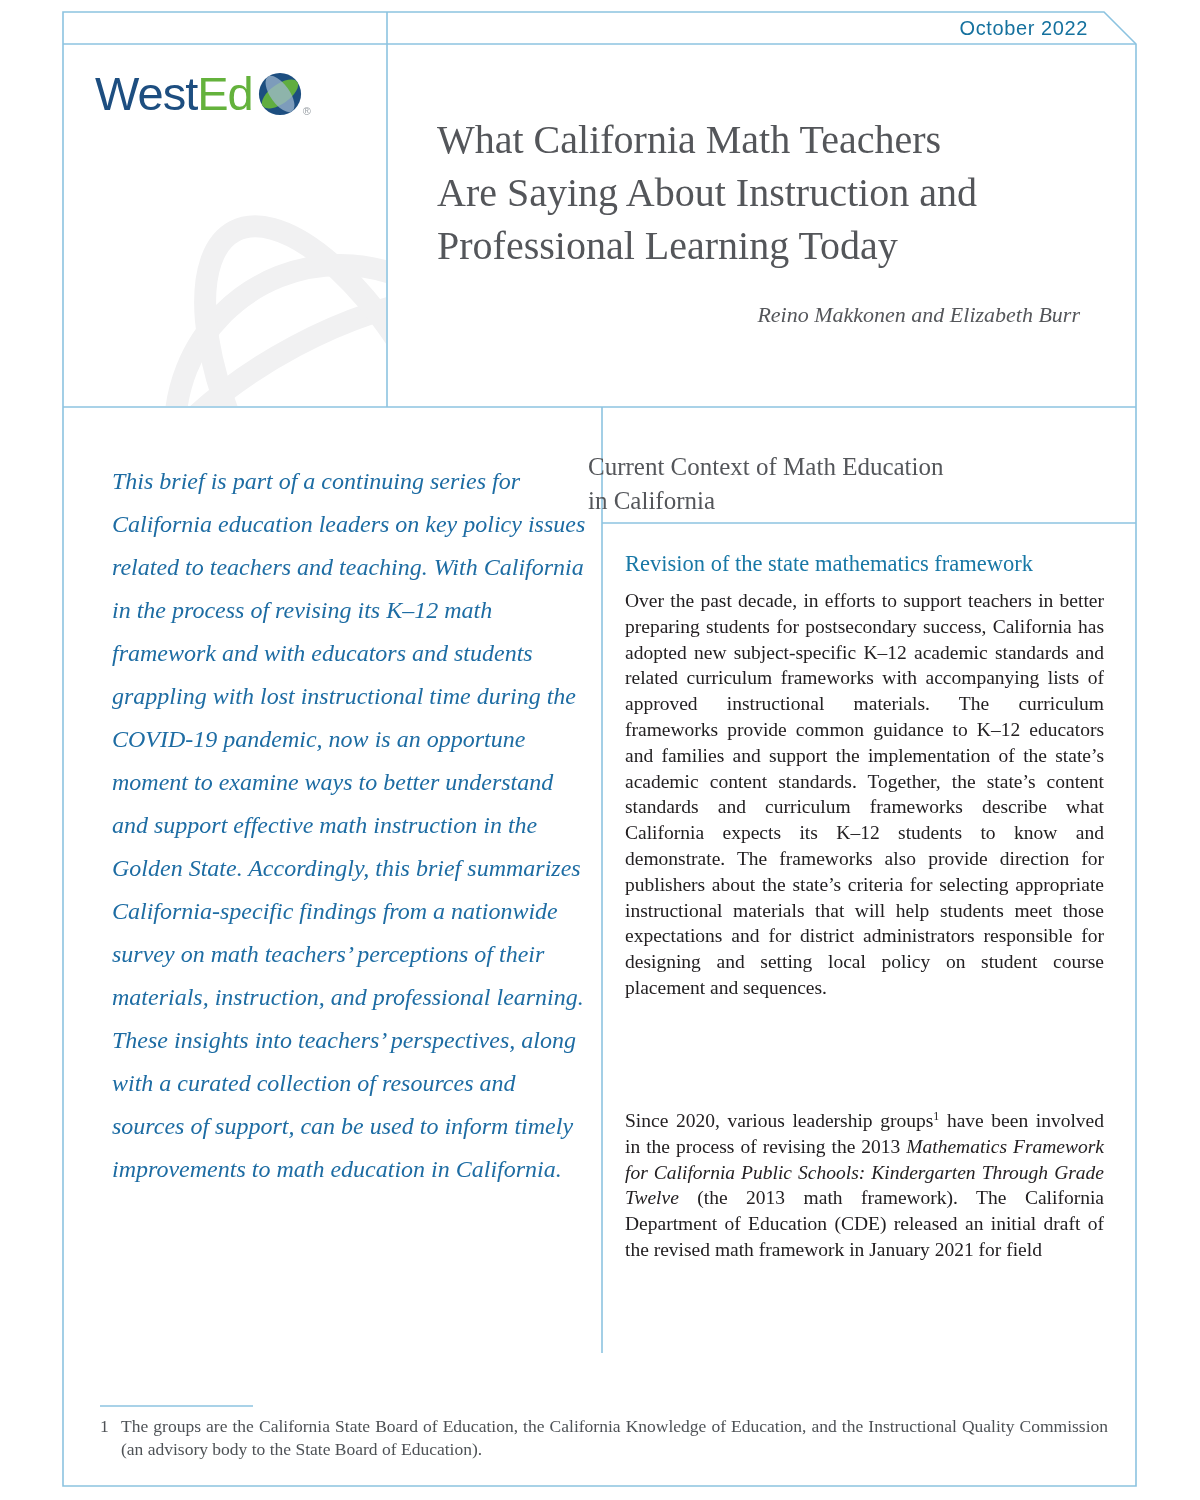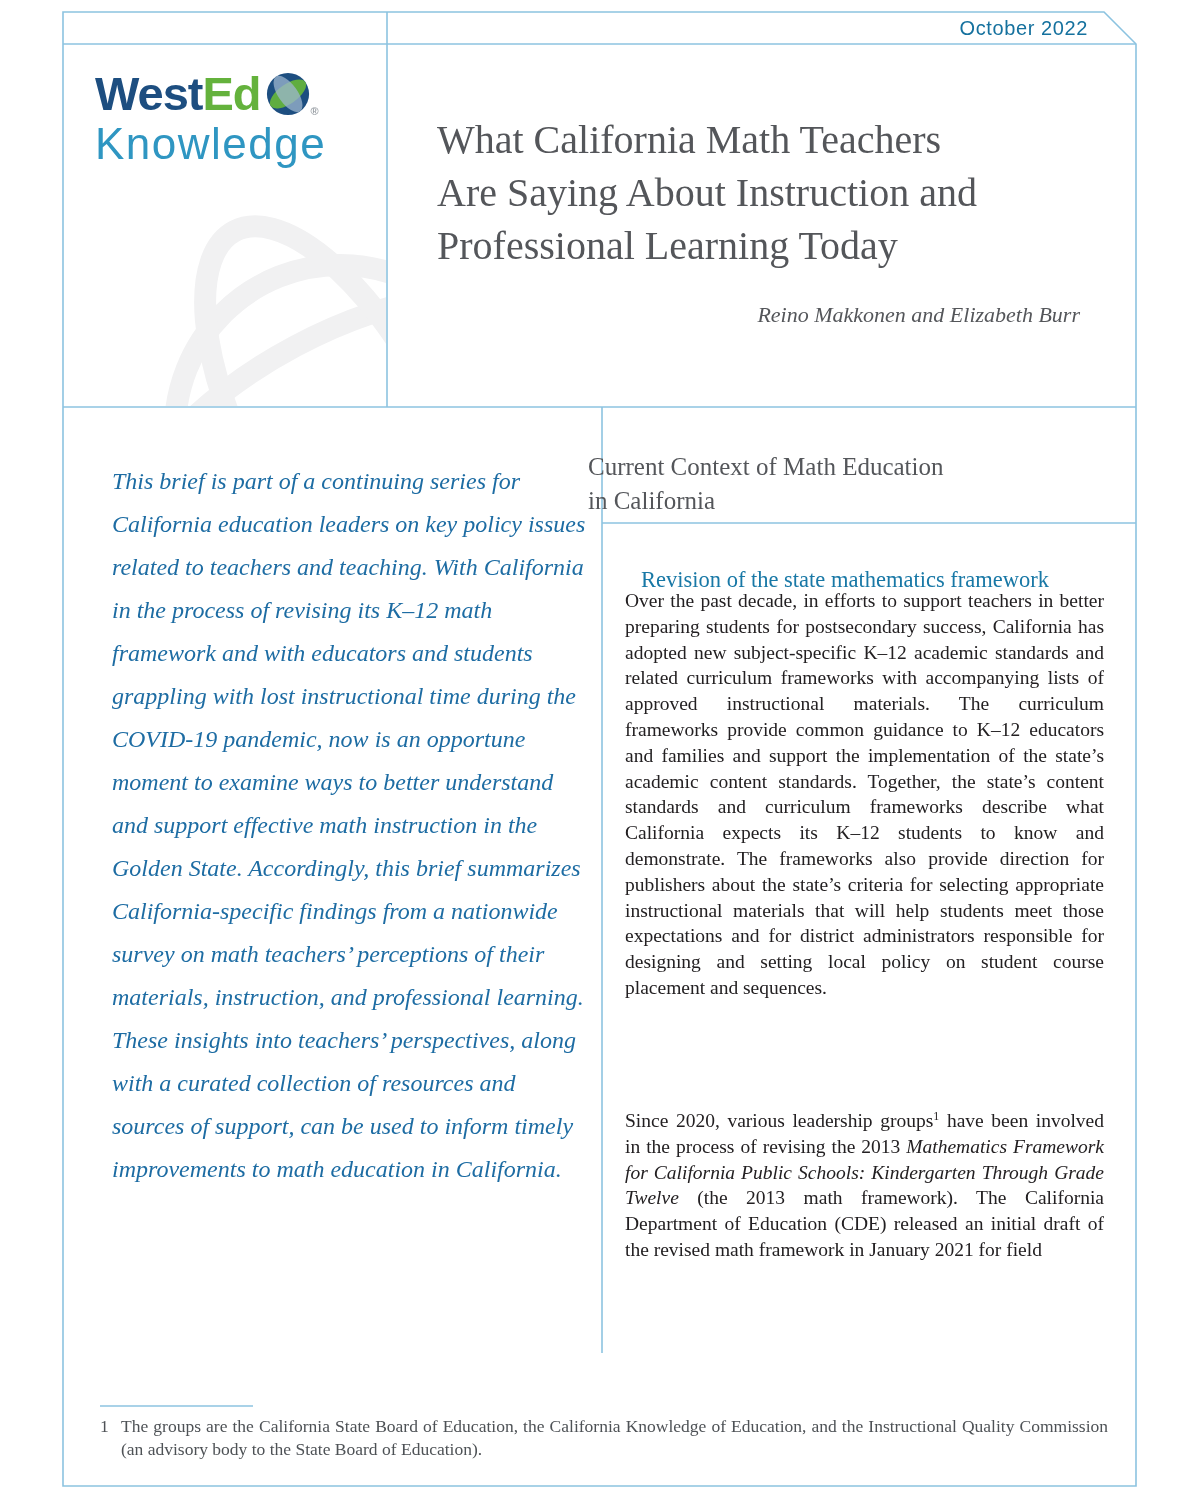--- a/index.html
+++ b/index.html
@@ -28,21 +28,21 @@
     letter-spacing:0.6px;
     color:#15719e;
   }
   .logo-row{
     position:absolute;
     left:95px;
     top:66px;
     display:flex;
     align-items:center;
     font-family:"Liberation Sans", sans-serif;
-    font-weight:bold;
+    font-weight:normal;
     font-size:47px;
     letter-spacing:-1px;
   }
   .logo-west{color:#1d4e80;}
   .logo-ed{color:#64b23c;}
   .logo-globe{margin-left:5px;}
   .logo-reg{
     font-size:11px;
     color:#9aa0a6;
     align-self:flex-end;
@@ -111,21 +111,21 @@
     line-height:34px;
     font-weight:400;
     color:#54565a;
     white-space:pre-line;
   }
   .subheading{
     position:absolute;
     left:625px;
     top:551px;
     width:480px;
-    margin:16px;
+    margin:0;
     font-size:22.5px;
     font-weight:400;
     color:#1878a6;
   }
   .body-para{
     position:absolute;
     left:625px;
     width:479px;
     margin:0;
     font-size:19.5px;
@@ -188,21 +188,20 @@
   <div class="logo-row">
     <span class="logo-west">West</span>
       <span class="logo-ed">Ed</span>
     <svg class="logo-globe" width="44" height="44" viewBox="0 0 48 48" aria-hidden="true">
       <circle cx="24" cy="24" r="23" fill="#1d4e80"></circle>
       <ellipse cx="24" cy="24" rx="23" ry="10.5" fill="#64b23c" opacity="0.95" transform="rotate(-35 24 24)"></ellipse>
       <ellipse cx="24" cy="24" rx="23" ry="10.5" fill="#9db7cf" opacity="0.75" transform="rotate(55 24 24)"></ellipse>
     </svg>
     <span class="logo-reg">®</span>
   </div>
-  <div class="logo-knowledge">Knowledge</div>
 
   <h1 class="doc-title">What California Math Teachers
 Are Saying About Instruction and
 Professional Learning Today</h1>
   <div class="authors">Reino Makkonen and Elizabeth Burr</div>
 
   <p class="intro-text">This brief is part of a continuing series for California education leaders on key policy issues related to teachers and teaching. With California in the process of revising its K–12 math framework and with educators and students grappling with lost instructional time during the COVID-19 pandemic, now is an opportune moment to examine ways to better understand and support effective math instruction in the Golden State. Accordingly, this brief summarizes California-specific findings from a nationwide survey on math teachers’ perceptions of their materials, instruction, and professional learning. These insights into teachers’ perspectives, along with a curated collection of resources and sources of support, can be used to inform timely improvements to math education in California.</p>
 
   <h2 class="section-heading">Current Context of Math Education
 in California</h2>

